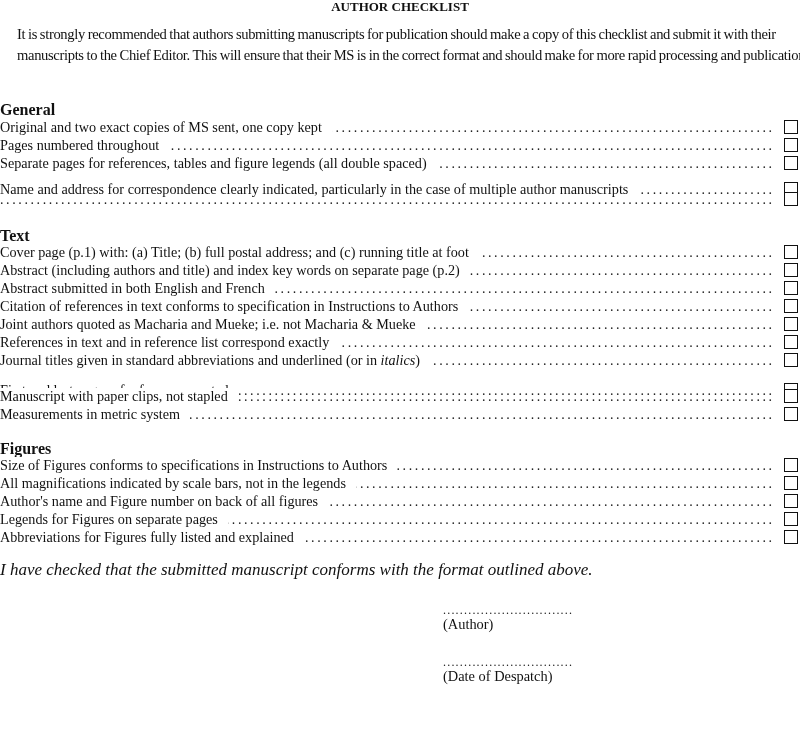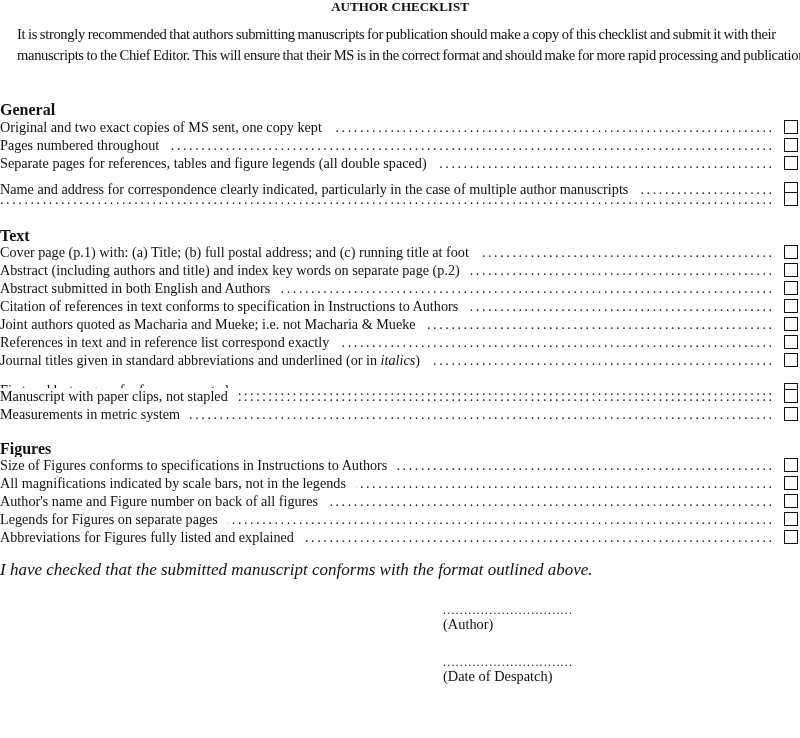--- a/index.html
+++ b/index.html
@@ -59,21 +59,21 @@
     <span class="label">Cover page (p.1) with: (a) Title; (b) full postal address; and (c) running title at foot</span>
     <span class="box"></span>
   </div>
 <div class="row" style="top:262px">
     <span class="dots"></span>
     <span class="label">Abstract (including authors and title) and index key words on separate page (p.2)</span>
     <span class="box"></span>
   </div>
 <div class="row" style="top:280px">
     <span class="dots"></span>
-    <span class="label">Abstract submitted in both English and Authors</span>
+    <span class="label">Abstract submitted in both English and French</span>
     <span class="box"></span>
   </div>
 <div class="row" style="top:298px">
     <span class="dots"></span>
     <span class="label">Citation of references in text conforms to specification in Instructions to Authors</span>
     <span class="box"></span>
   </div>
 <div class="row" style="top:316px">
     <span class="dots"></span>
     <span class="label">Joint authors quoted as Macharia and Mueke; i.e. not Macharia &amp; Mueke</span>

